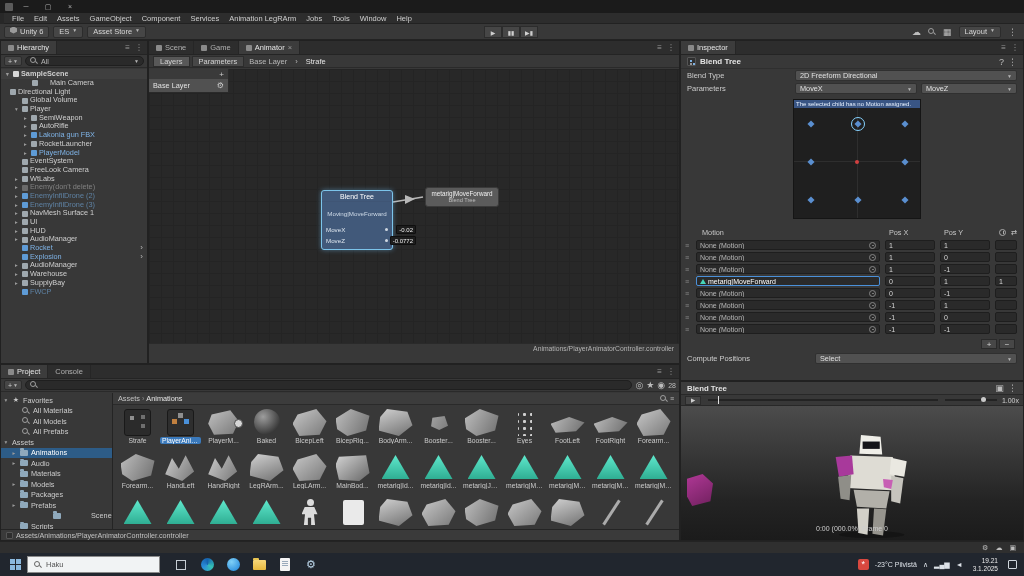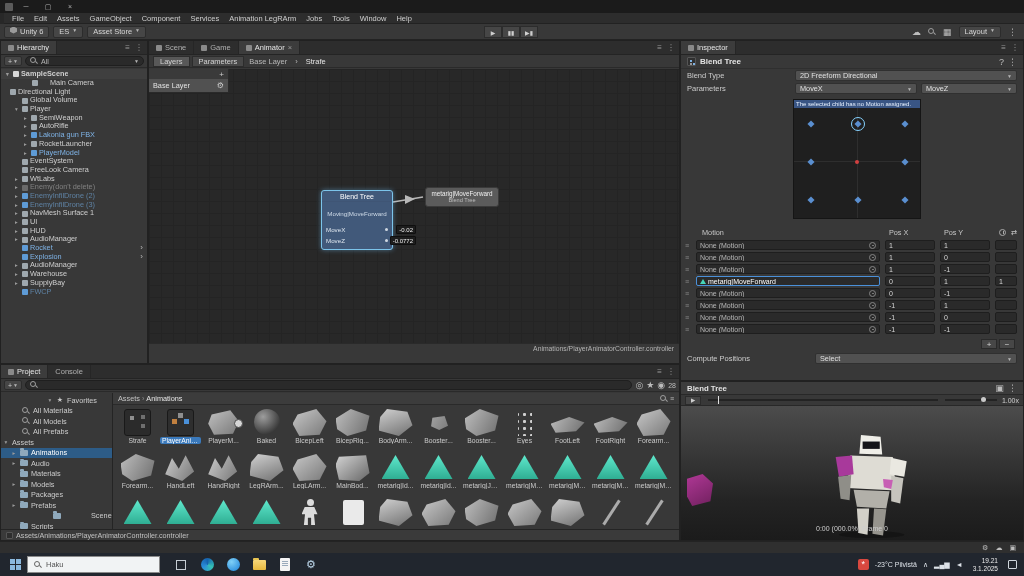--- a/index.html
+++ b/index.html
@@ -679,21 +679,21 @@
       <div class="search-field">
         <span class="mag"></span>
       </div>
       <span class="glyph">◎</span>
       <span class="glyph">★</span>
       <span class="glyph">◉</span>
       <span class="count-lbl">28</span>
     </div>
     <div id="proj-body">
       <div id="proj-tree">
-          <div class="ptrow" style="padding-left: 2px; margin-left: 44px;">
+          <div class="ptrow" style="padding-left: 2px;">
             <span class="pt-arrow">▾</span>
             <span class="star-glyph">★</span>
             <span>Favorites</span>
           </div>
           <div class="ptrow" style="padding-left: 12px;">
             <span class="pt-arrow"></span>
             <span class="mag"></span>
             <span>All Materials</span>
           </div>
           <div class="ptrow" style="padding-left: 12px;">

